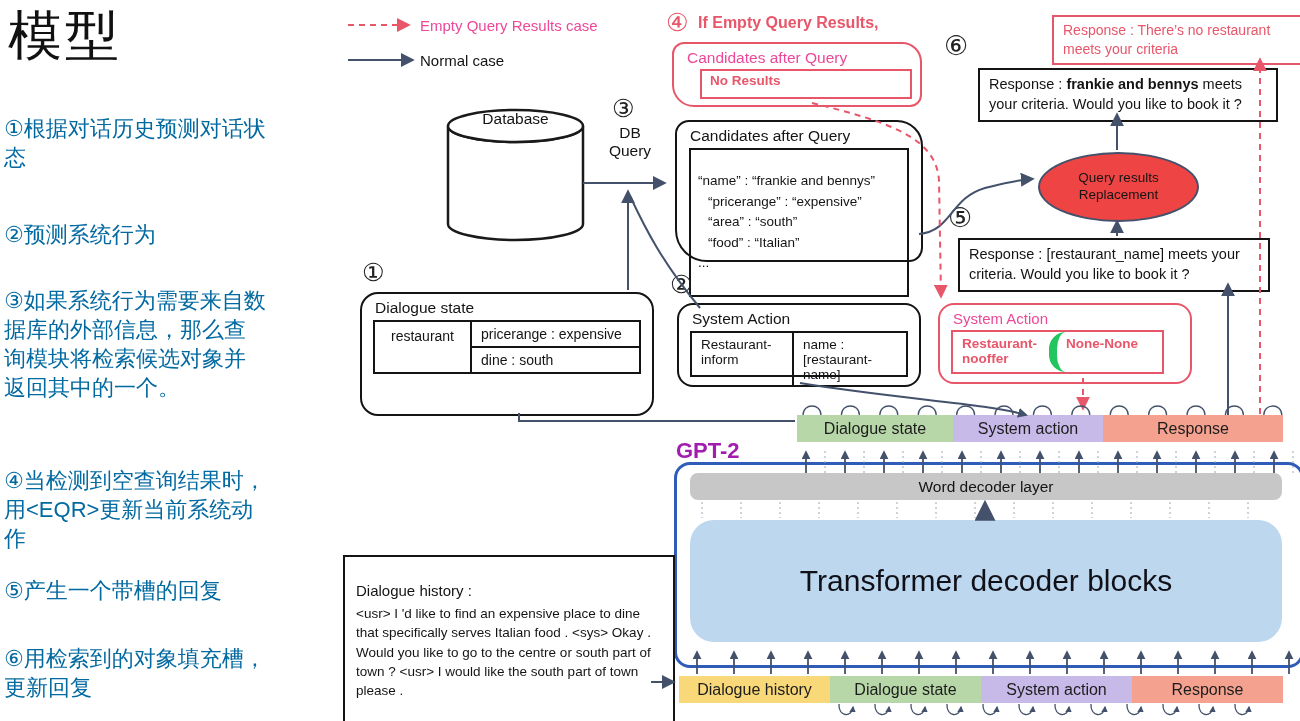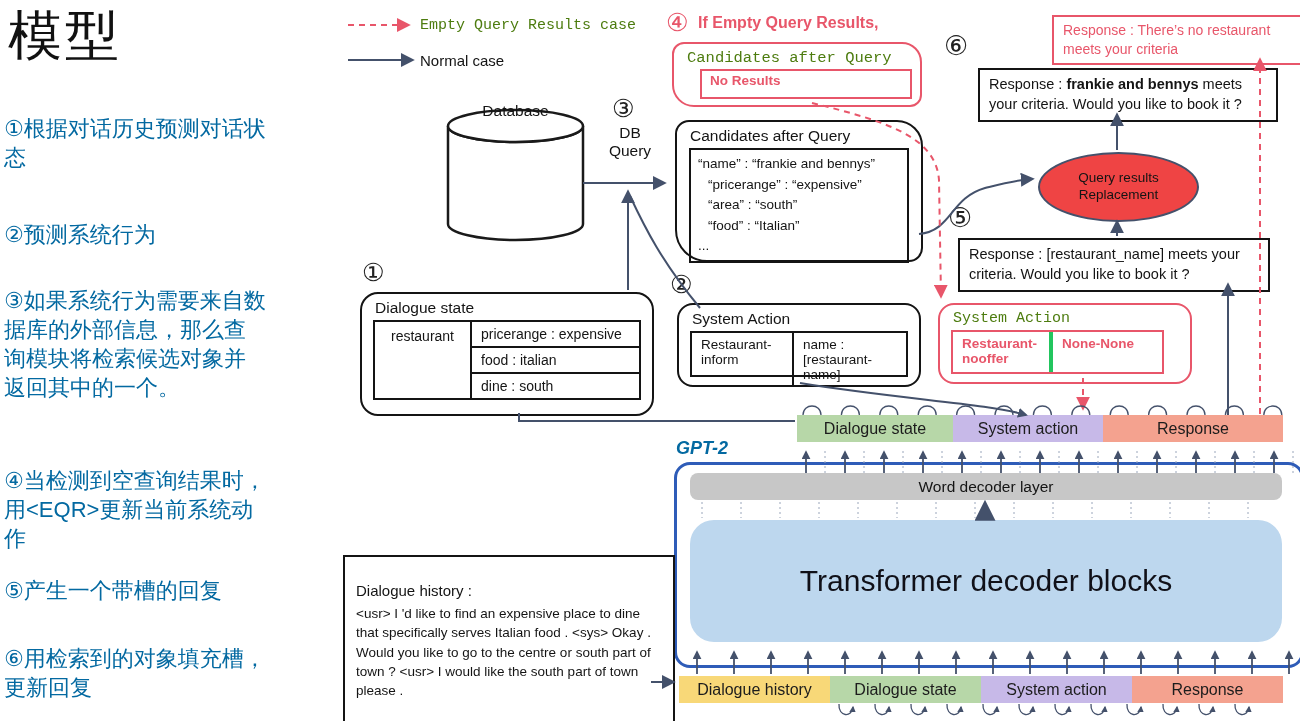--- a/index.html
+++ b/index.html
@@ -5,49 +5,49 @@
   html,body{margin:0;padding:0;}
   body{width:1300px;height:721px;position:relative;background:#fff;overflow:hidden;
        font-family:"Liberation Sans","DejaVu Sans",sans-serif;color:#141414;}
   .abs{position:absolute;}
   .z2{z-index:2;}
   
   #page-title{left:8px;top:0px;font-size:54px;font-weight:300;letter-spacing:3px;color:#111;}
   .note{left:4px;width:262px;font-size:22px;line-height:1.32;color:#0369a1;}
   
   .legend-text{font-size:15px;}
-  .red-t{color:#4d7c0f;font-family:Liberation Mono, monospace;}
+  .red-t{color:#ec4899;}
   
   .blackbox{border:2.5px solid #141414;background:#fff;}
   .rbox{border:2px solid #e8566a;background:#fff;color:#e8566a;}
   .rounded{border-radius:16px;}
   .box-label{font-size:15.5px;padding:5px 0 0 13px;}
   .statement{font-size:14.5px;line-height:1.38;padding:4px 9px;}
   
   .grid2{display:grid;border:2px solid #141414;background:#fff;margin:3px 11px 0 11px;}
   .cell{font-size:14px;padding:4px 9px;}
   .vline{border-left:2px solid #141414;}
   .hline{border-top:2px solid #141414;}
   .rgrid{display:grid;border:2px solid #e8566a;margin:3px 26px 0 11px;}
   .rcell{font-size:13.5px;font-weight:bold;color:#e8566a;padding:4px 9px;}
-  .rvline{border-left:4px solid #22c55e;}
-  
-  .cand-inner{margin:3px 12px 0 12px;border:2.5px solid #141414;padding:4px 7px;font-size:13.5px;line-height:1.52;}
+  .rvline{border-left:8px solid #22c55e;border-radius:17px;}
+  
+  .cand-inner{margin:3px 12px 0 12px;border:2.5px solid #141414;padding:21px 7px;font-size:13.5px;line-height:1.52;}
   .ind{padding-left:10px;}
   
   #ellipse{left:1038px;top:152px;width:157px;height:66px;border-radius:50%;
            border:2px solid #44516b;background:#ef4444;display:flex;align-items:center;
            justify-content:center;text-align:center;font-size:13.5px;line-height:1.25;}
   
   #gpt2-outer{left:674px;top:462px;width:624px;height:200px;border:3px solid #2e5cb8;border-radius:16px;background:#fff;}
   #word-decoder{left:690px;top:473px;width:592px;height:27px;background:#c7c7c7;border-radius:8px;
                 display:flex;align-items:center;justify-content:center;font-size:15.5px;z-index:3;}
   #transformer{left:690px;top:520px;width:592px;height:122px;background:#bdd7ee;border-radius:24px;
                display:flex;align-items:center;justify-content:center;font-size:30px;color:#101018;z-index:3;}
-  #gpt2-label{left:676px;top:438px;font-size:18px;font-weight:bold;color:#0369a1;font-style:italic;}
+  #gpt2-label{left:676px;top:438px;font-size:22px;font-weight:bold;color:#a21caf;}
   
   .seg{top:415px;height:27px;display:flex;align-items:center;justify-content:center;font-size:16px;color:#1c1c1c;z-index:3;}
   .seg.b{top:676px;}
   .bg-green{background:#b7d7a8;} .bg-purple{background:#c7b9e8;}
   .bg-salmon{background:#f4a28f;} .bg-yellow{background:#f8d878;}
   
   .badge{font-size:25px;color:#222;}
   .badge.red{color:#e8566a;}
   
   .small-lab{font-size:15.5px;text-align:center;}
@@ -77,21 +77,21 @@
 <div class="abs z2 note" style="top:114px">①根据对话历史预测对话状态</div>
 <div class="abs z2 note" style="top:220px">②预测系统行为</div>
 <div class="abs z2 note" style="top:286px">③如果系统行为需要来自数据库的外部信息，那么查询模块将检索候选对象并返回其中的一个。</div>
 <div class="abs z2 note" style="top:466px">④当检测到空查询结果时，用&lt;EQR&gt;更新当前系统动作</div>
 <div class="abs z2 note" style="top:576px">⑤产生一个带槽的回复</div>
 <div class="abs z2 note" style="top:644px">⑥用检索到的对象填充槽，更新回复</div>
 
 <div class="abs z2 legend-text red-t" style="left:420px;top:17px">Empty Query Results case</div>
 <div class="abs z2 legend-text" style="left:420px;top:52px">Normal case</div>
 
-<div class="abs z2 small-lab" style="left:450px;top:102px;width:131px">Database</div>
+<div class="abs z2 small-lab" style="left:450px;top:110px;width:131px">Database</div>
 <div class="abs z2 badge" style="left:612px;top:94px">③</div>
 <div class="abs z2 small-lab" style="left:604px;top:124px;width:52px">DB Query</div>
 
 <div class="abs z2 badge red" style="left:666px;top:8px">④</div>
 <div class="abs z2" id="step4-text">If Empty Query Results,</div>
 <div class="abs z2 rbox" style="left:672px;top:42px;width:246px;height:61px;border-radius:12px 20px 12px 22px">
   <div class="box-label red-t">Candidates after Query</div>
   <div style="margin:2px 8px 0 26px;border:2px solid #e8566a;height:24px;font-size:13.5px;font-weight:bold;padding:2px 0 0 8px">No Results</div>
 </div>
 
@@ -117,21 +117,20 @@
 
 <div class="abs z2 badge" style="left:948px;top:202px;font-size:27px">⑤</div>
 <div class="abs z2 blackbox statement" style="left:958px;top:238px;width:290px;height:42px">Response : [restaurant_name] meets your criteria. Would you like to book it ?</div>
 
 <div class="abs z2 badge" style="left:362px;top:258px">①</div>
 <div class="abs z2 blackbox rounded" style="left:360px;top:292px;width:290px;height:120px;border-radius:18px">
   <div class="box-label">Dialogue state</div>
   <div class="grid2" style="grid-template-columns:95px 1fr;">
     <div class="cell" style="grid-row:1/4;padding-top:6px;text-align:center">restaurant</div>
     <div class="cell vline">pricerange : expensive</div>
-    <div class="cell vline hline">food : italian</div>
     <div class="cell vline hline">dine : south</div>
   </div>
 </div>
 
 <div class="abs z2 badge" style="left:670px;top:270px">②</div>
 <div class="abs z2 blackbox rounded" style="left:677px;top:303px;width:240px;height:80px">
   <div class="box-label">System Action</div>
   <div class="grid2" style="grid-template-columns:100px 1fr;height:42px">
     <div class="cell" style="font-size:13.5px">Restaurant-inform</div>
     <div class="cell vline" style="font-size:13.5px">name : [restaurant-name]</div>

